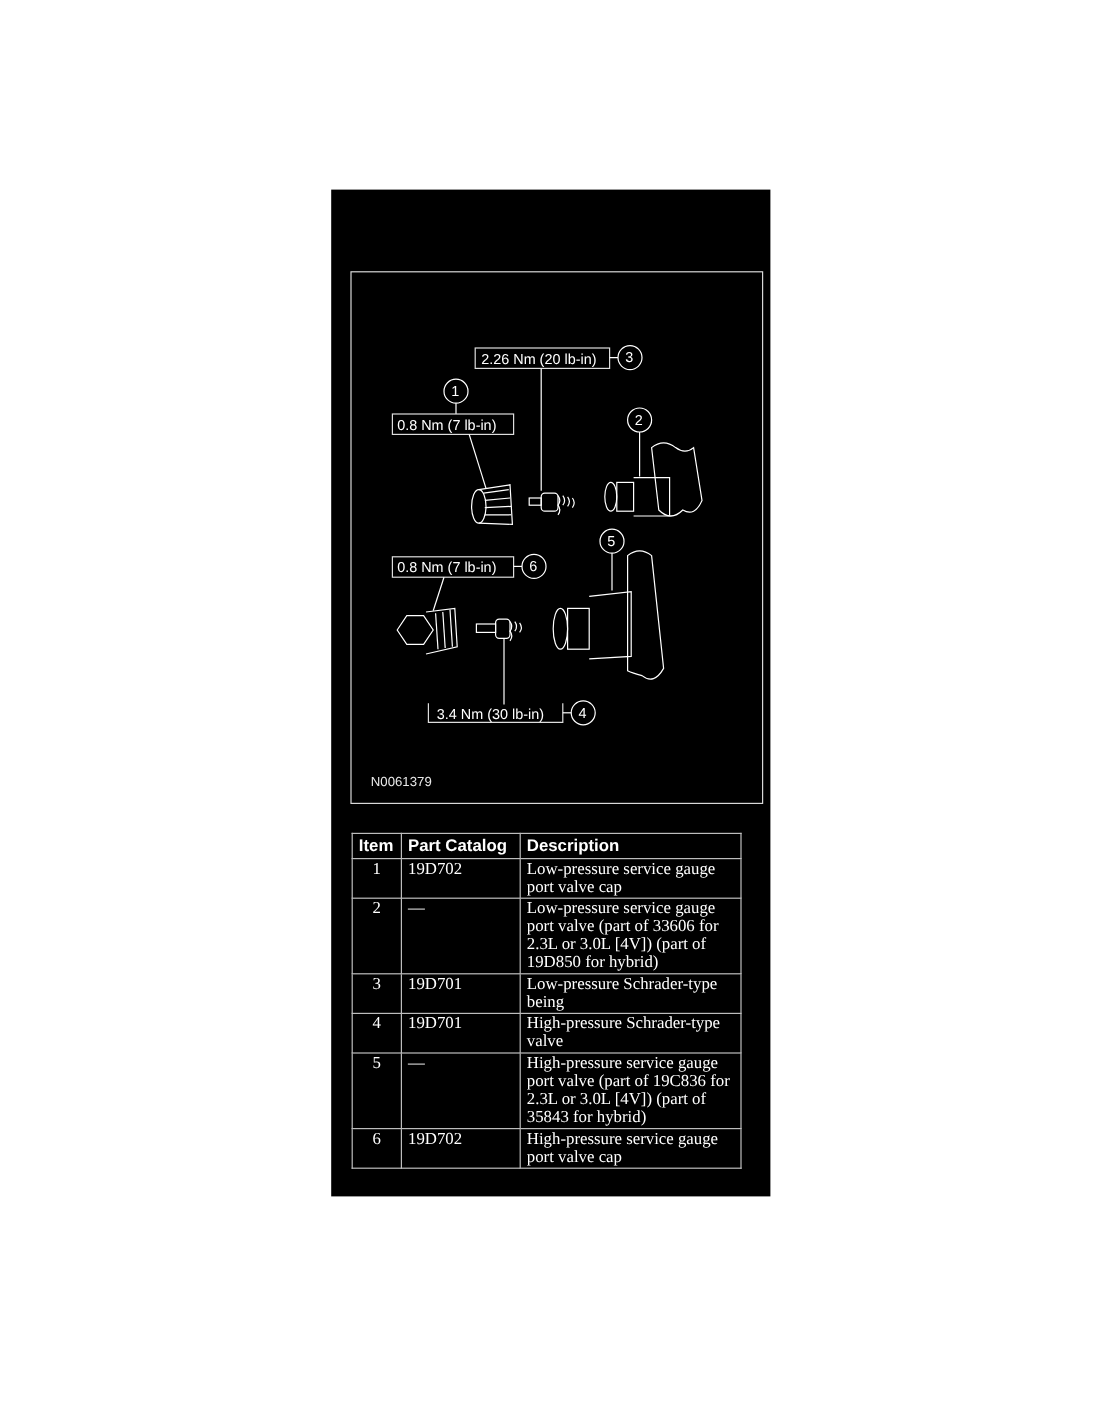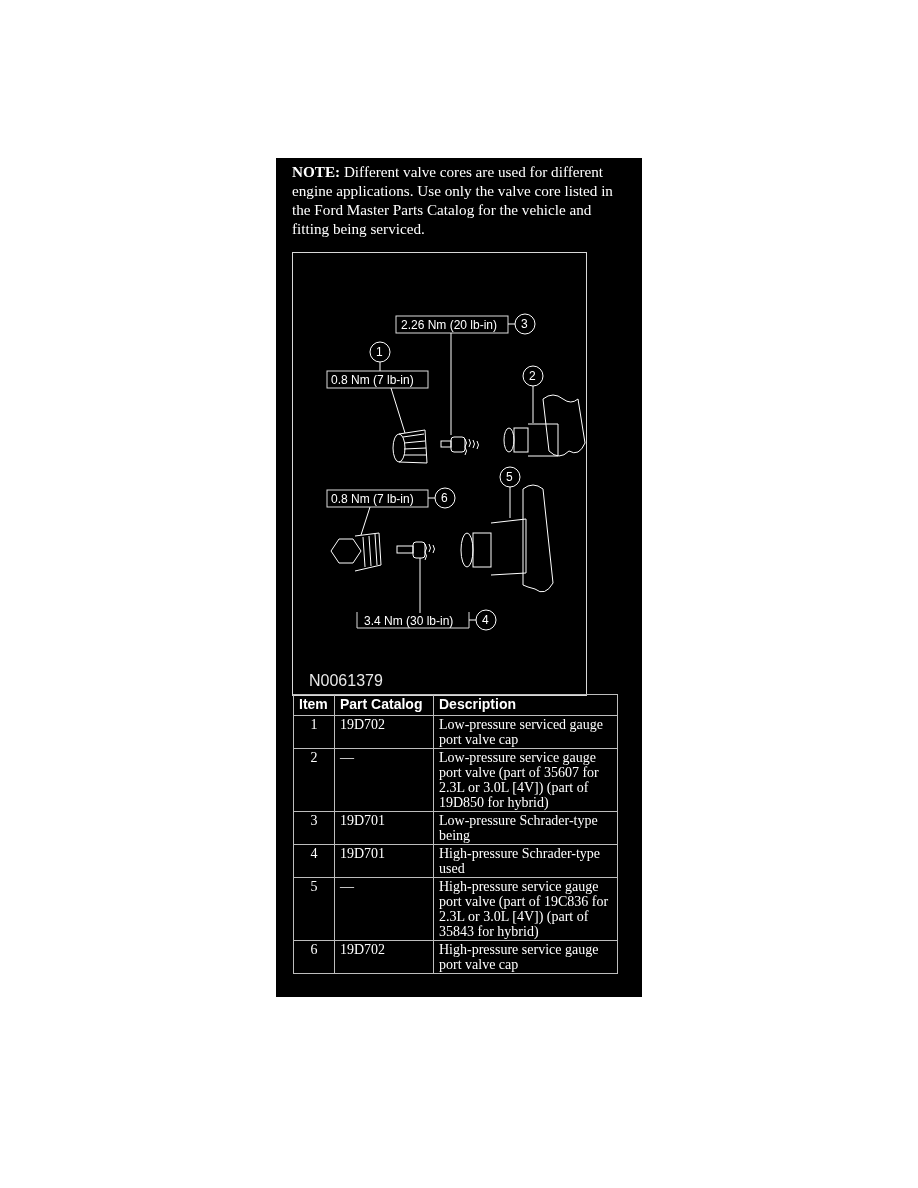--- a/index.html
+++ b/index.html
@@ -8,27 +8,27 @@
     position: absolute; left: 276px; top: 158px; width: 366px; height: 839px;
     background: #000000; color: #ffffff;
   }
   .note {
     position: absolute; left: 16px; top: 4px; width: 340px;
     font-family: "Liberation Serif", serif; font-size: 15.2px; line-height: 19px;
     color: #ffffff;
   }
   .note b { font-weight: bold; }
   .figure {
-    position: absolute; left: 16px; top: 94px; width: 295px; height: 444px;
+    position: absolute; left: 16px; top: 68px; width: 344px; height: 444px;
     border: 1.5px solid #d8d8d8; box-sizing: border-box;
   }
   .figure svg { position: absolute; left: 0; top: 0; }
   .fig-id {
     position: absolute; left: 16px; top: 419px;
-    font-family: "Liberation Sans", sans-serif; font-size: 16px; color: #e8e8e8;
+    font-family: "Liberation Sans", sans-serif; font-size: 11px; color: #e8e8e8;
   }
   table.parts {
     position: absolute; left: 17px; top: 536px; width: 325px;
     border-collapse: collapse; color: #ffffff;
   }
   table.parts th, table.parts td {
     border: 1.5px solid #bdbdbd; vertical-align: top; padding: 1px 5px 1px 5px;
   }
   table.parts th {
     font-family: "Liberation Sans", sans-serif; font-weight: bold; font-size: 14px;
@@ -39,21 +39,20 @@
   }
   td.item, th.item { text-align: center; width: 30px; }
   td.part { width: 88px; }
   th.part { text-align: center; }
 </style>
 </head>
 <body>
 
 <div class="panel">
 
-  <div class="note"><b>NOTE:</b><span> Different valve cores are used for different engine applications. Use only the valve core listed in the Ford Master Parts Catalog for the vehicle and fitting being serviced.</span></div>
 
   <div class="figure">
     <svg width="322" height="442" viewBox="0 0 322 442" fill="none" stroke="#ffffff" stroke-width="1" font-family="Liberation Sans, sans-serif">
 
       <g>
         <rect x="103" y="63" width="112" height="17" stroke="#dddddd"></rect>
         <text x="108" y="76" fill="#ffffff" stroke="none" font-size="12">2.26 Nm (20 lb-in)</text>
         <line x1="215" y1="71" x2="222" y2="71"></line>
         <circle cx="232" cy="71" r="10"></circle>
         <text x="228" y="75" fill="#ffffff" stroke="none" font-size="12">3</text>
@@ -150,36 +149,36 @@
       <tr>
         <th class="item">Item</th>
         <th class="part">Part Catalog</th>
         <th>Description</th>
       </tr>
     </thead>
     <tbody>
       <tr>
         <td class="item">1</td>
         <td class="part">19D702</td>
-        <td>Low-pressure serviced gauge port valve cap</td>
+        <td>Low-pressure service gauge port valve cap</td>
       </tr>
       <tr>
         <td class="item">2</td>
         <td class="part">—</td>
-        <td>Low-pressure service gauge port valve (part of 35607 for 2.3L or 3.0L [4V]) (part of 19D850 for hybrid)</td>
+        <td>Low-pressure service gauge port valve (part of 33606 for 2.3L or 3.0L [4V]) (part of 19D850 for hybrid)</td>
       </tr>
       <tr>
         <td class="item">3</td>
         <td class="part">19D701</td>
         <td>Low-pressure Schrader-type being</td>
       </tr>
       <tr>
         <td class="item">4</td>
         <td class="part">19D701</td>
-        <td>High-pressure Schrader-type used</td>
+        <td>High-pressure Schrader-type valve</td>
       </tr>
       <tr>
         <td class="item">5</td>
         <td class="part">—</td>
         <td>High-pressure service gauge port valve (part of 19C836 for 2.3L or 3.0L [4V]) (part of 35843 for hybrid)</td>
       </tr>
       <tr>
         <td class="item">6</td>
         <td class="part">19D702</td>
         <td>High-pressure service gauge port valve cap</td>

